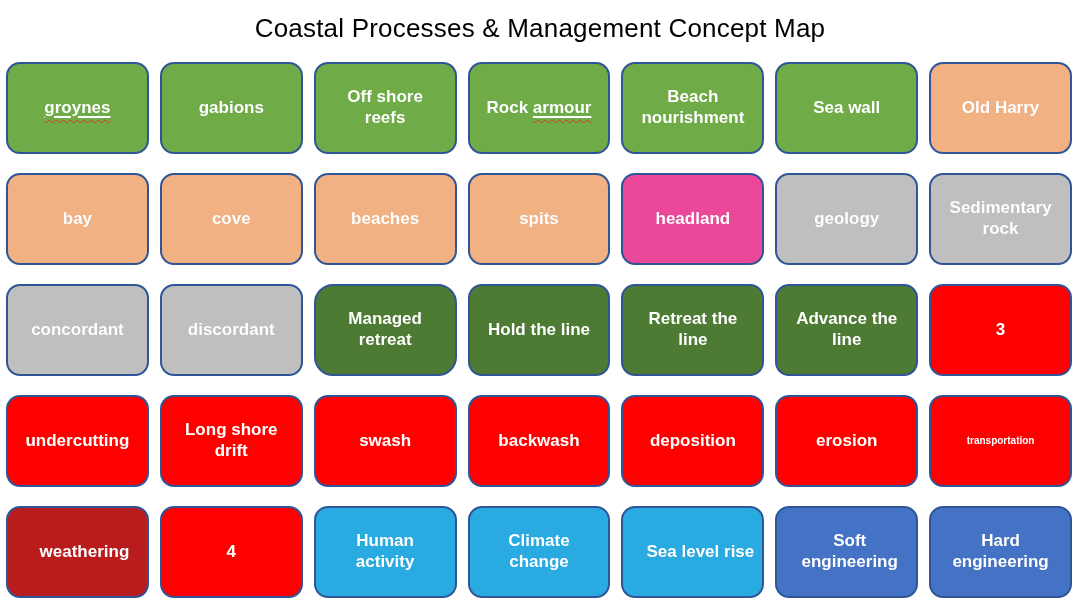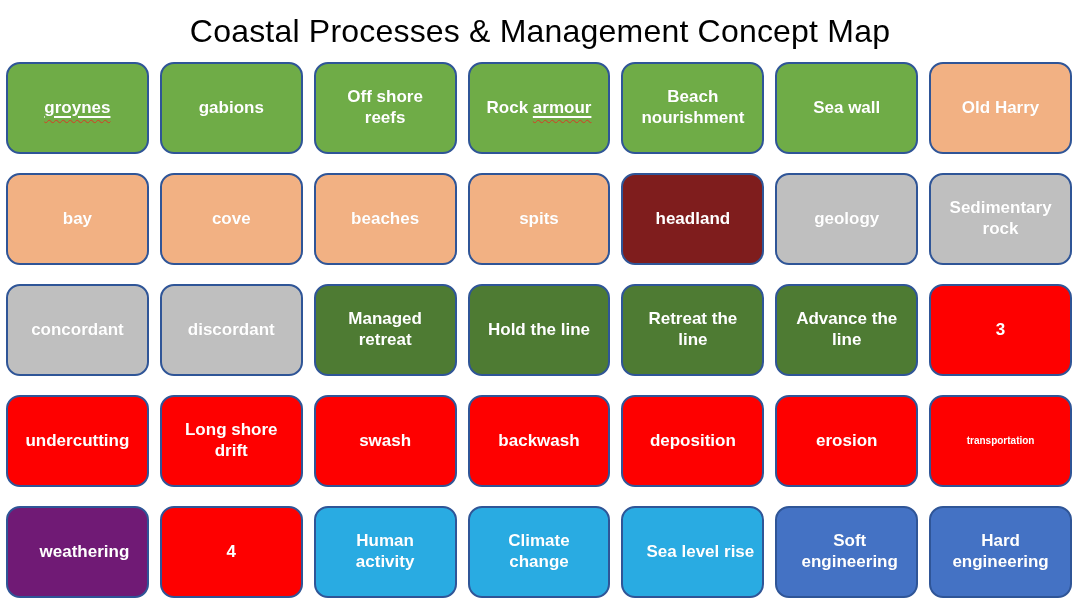--- a/index.html
+++ b/index.html
@@ -14,21 +14,21 @@
     height: 600px;
     background: #ffffff;
     overflow: hidden;
   }
   .title {
     position: absolute;
     top: 13px;
     left: 0;
     right: 0;
     text-align: center;
-    font-size: 32px;
+    font-size: 26px;
     font-weight: 400;
     color: var(--title-color, #000);
     letter-spacing: 0.2px;
   }
   .grid {
     position: absolute;
     top: 62px;
     left: 6px;
     width: 1066px;
     display: grid;
@@ -109,37 +109,37 @@
       </div>
       <div class="box" style="background: rgb(242, 177, 131);">
         <span class="box-label">cove</span>
       </div>
       <div class="box" style="background: rgb(242, 177, 131);">
         <span class="box-label">beaches</span>
       </div>
       <div class="box" style="background: rgb(242, 177, 131);">
         <span class="box-label">spits</span>
       </div>
-      <div class="box" style="background: #7f1d1d;">
+      <div class="box" style="background: #ec4899;">
         <span class="box-label">headland</span>
       </div>
       <div class="box" style="background: rgb(191, 191, 191);">
         <span class="box-label">geology</span>
       </div>
       <div class="box" style="background: rgb(191, 191, 191);">
         <span class="box-label">Sedimentary
 rock</span>
       </div>
       <div class="box" style="background: rgb(191, 191, 191);">
         <span class="box-label">concordant</span>
       </div>
       <div class="box" style="background: rgb(191, 191, 191);">
         <span class="box-label">discordant</span>
       </div>
-      <div class="box" style="background: rgb(78, 123, 51);">
+      <div class="box" style="background: rgb(78, 123, 51); border-radius: 19px;">
         <span class="box-label">Managed
 retreat</span>
       </div>
       <div class="box" style="background: rgb(78, 123, 51);">
         <span class="box-label">Hold the line</span>
       </div>
       <div class="box" style="background: rgb(78, 123, 51);">
         <span class="box-label">Retreat the
 line</span>
       </div>
@@ -165,21 +165,21 @@
       </div>
       <div class="box" style="background: rgb(254, 0, 0);">
         <span class="box-label">deposition</span>
       </div>
       <div class="box" style="background: rgb(254, 0, 0);">
         <span class="box-label">erosion</span>
       </div>
       <div class="box" style="background: rgb(254, 0, 0);">
         <span class="box-label small">transportation</span>
       </div>
-      <div class="box" style="background: #701a75; padding-left: 22px;">
+      <div class="box" style="background: #b91c1c; padding-left: 22px;">
         <span class="box-label">weathering</span>
       </div>
       <div class="box" style="background: rgb(254, 0, 0);">
         <span class="box-label">4</span>
       </div>
       <div class="box" style="background: rgb(41, 171, 226);">
         <span class="box-label">Human
 activity</span>
       </div>
       <div class="box" style="background: rgb(41, 171, 226);">

